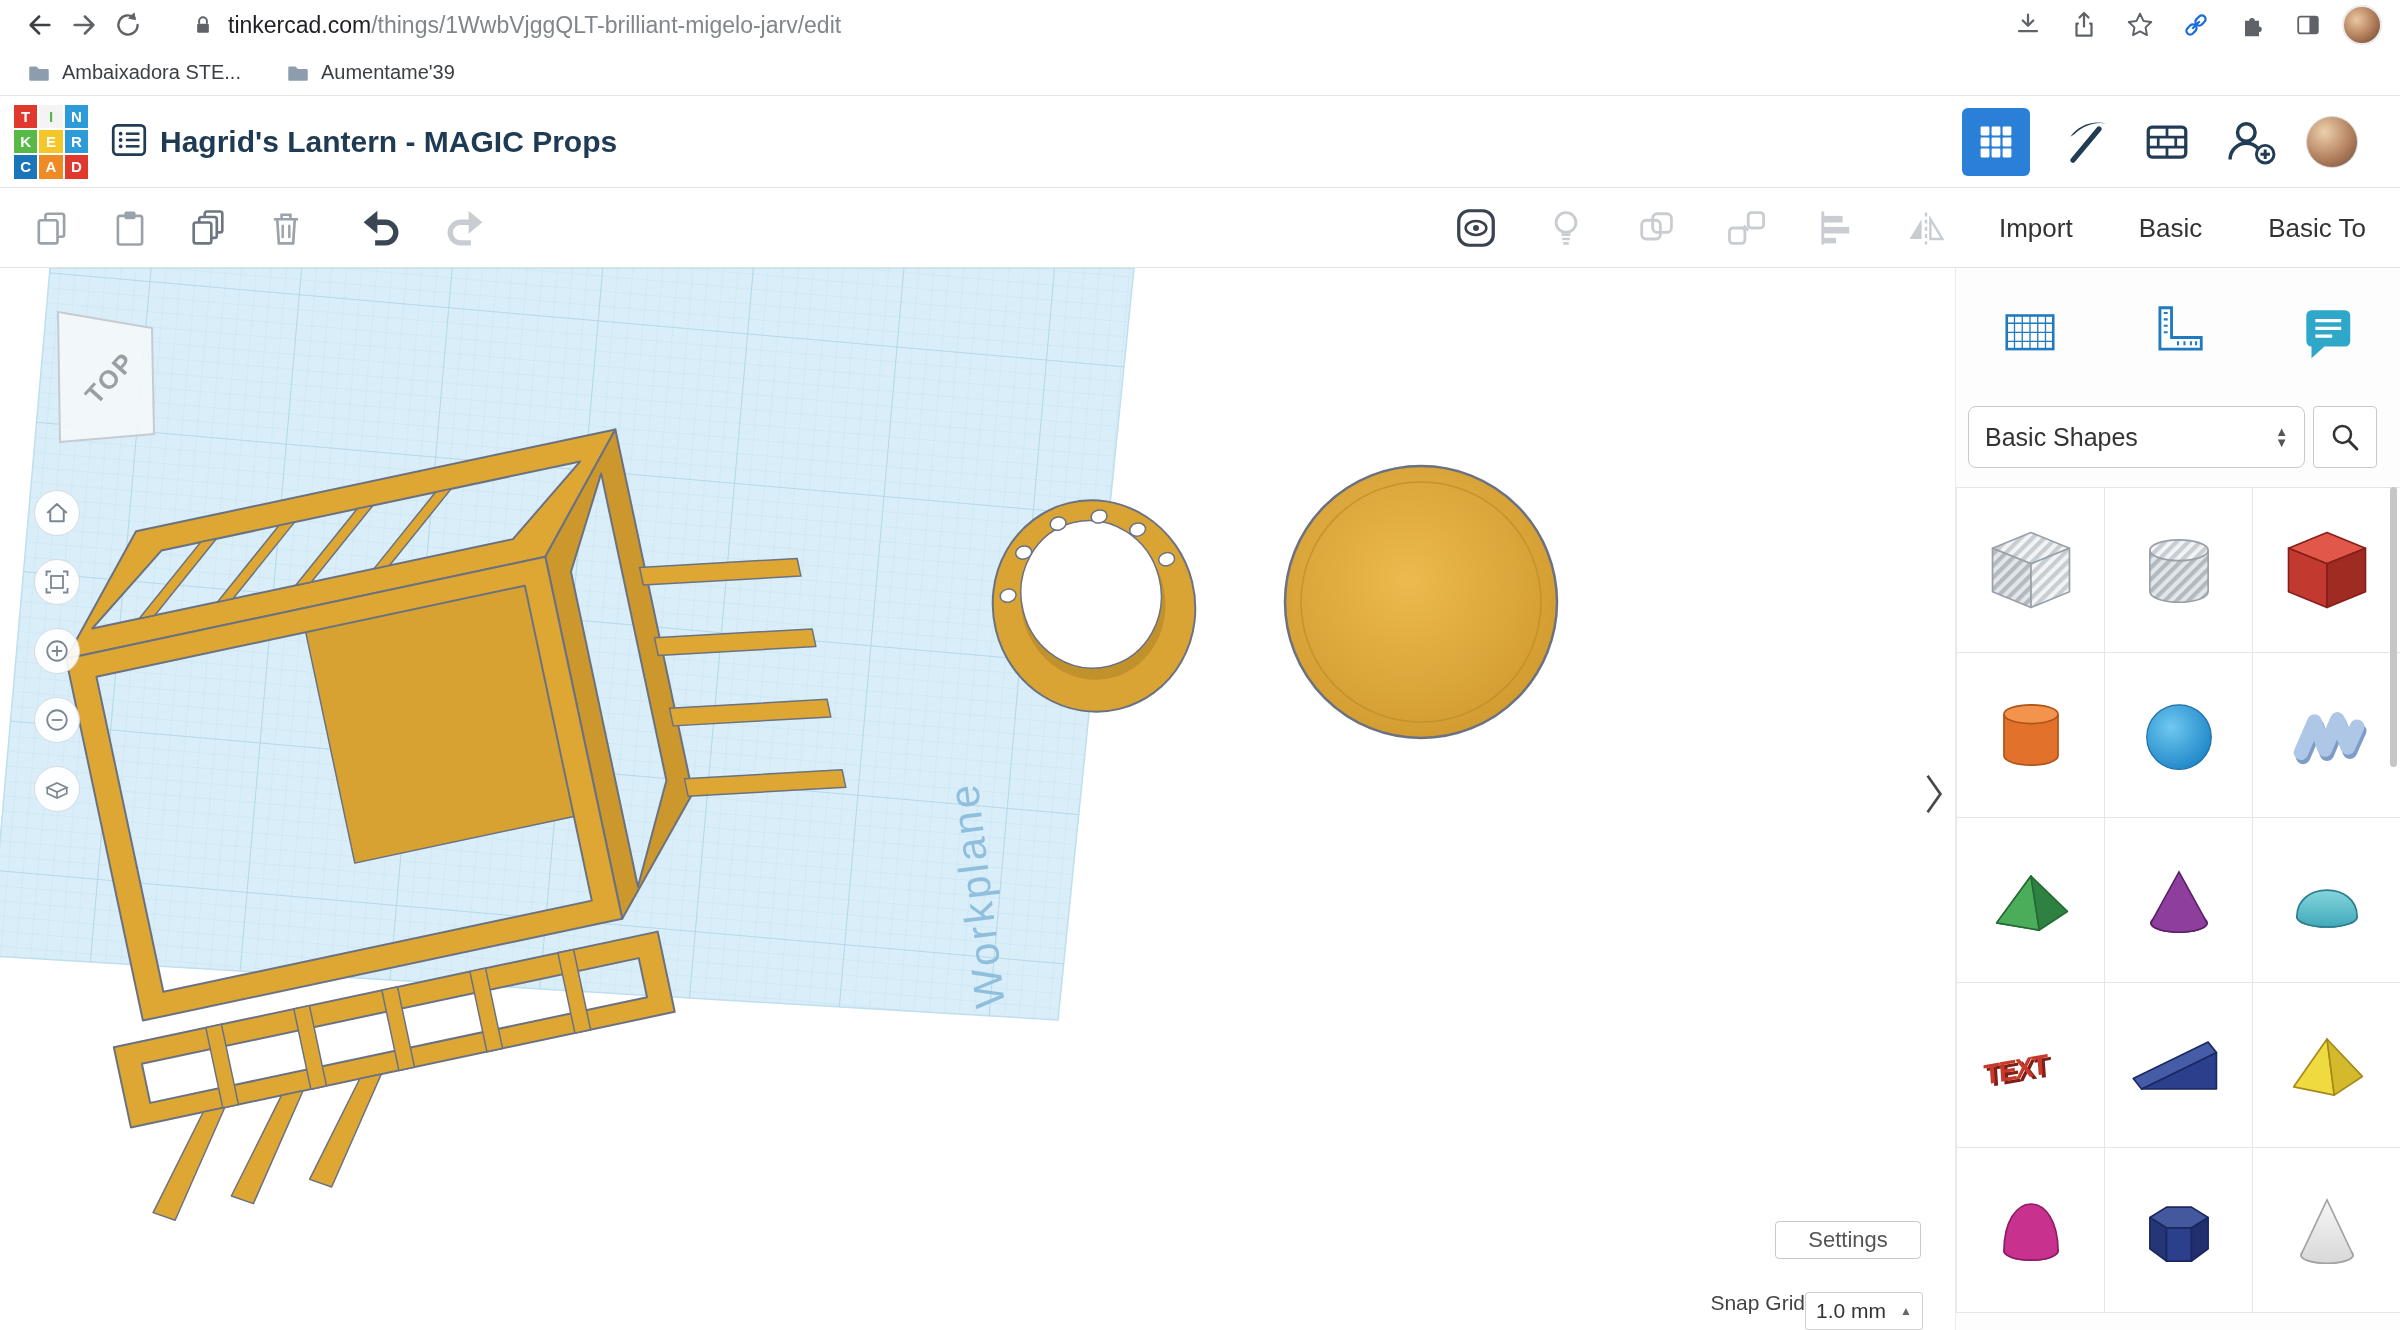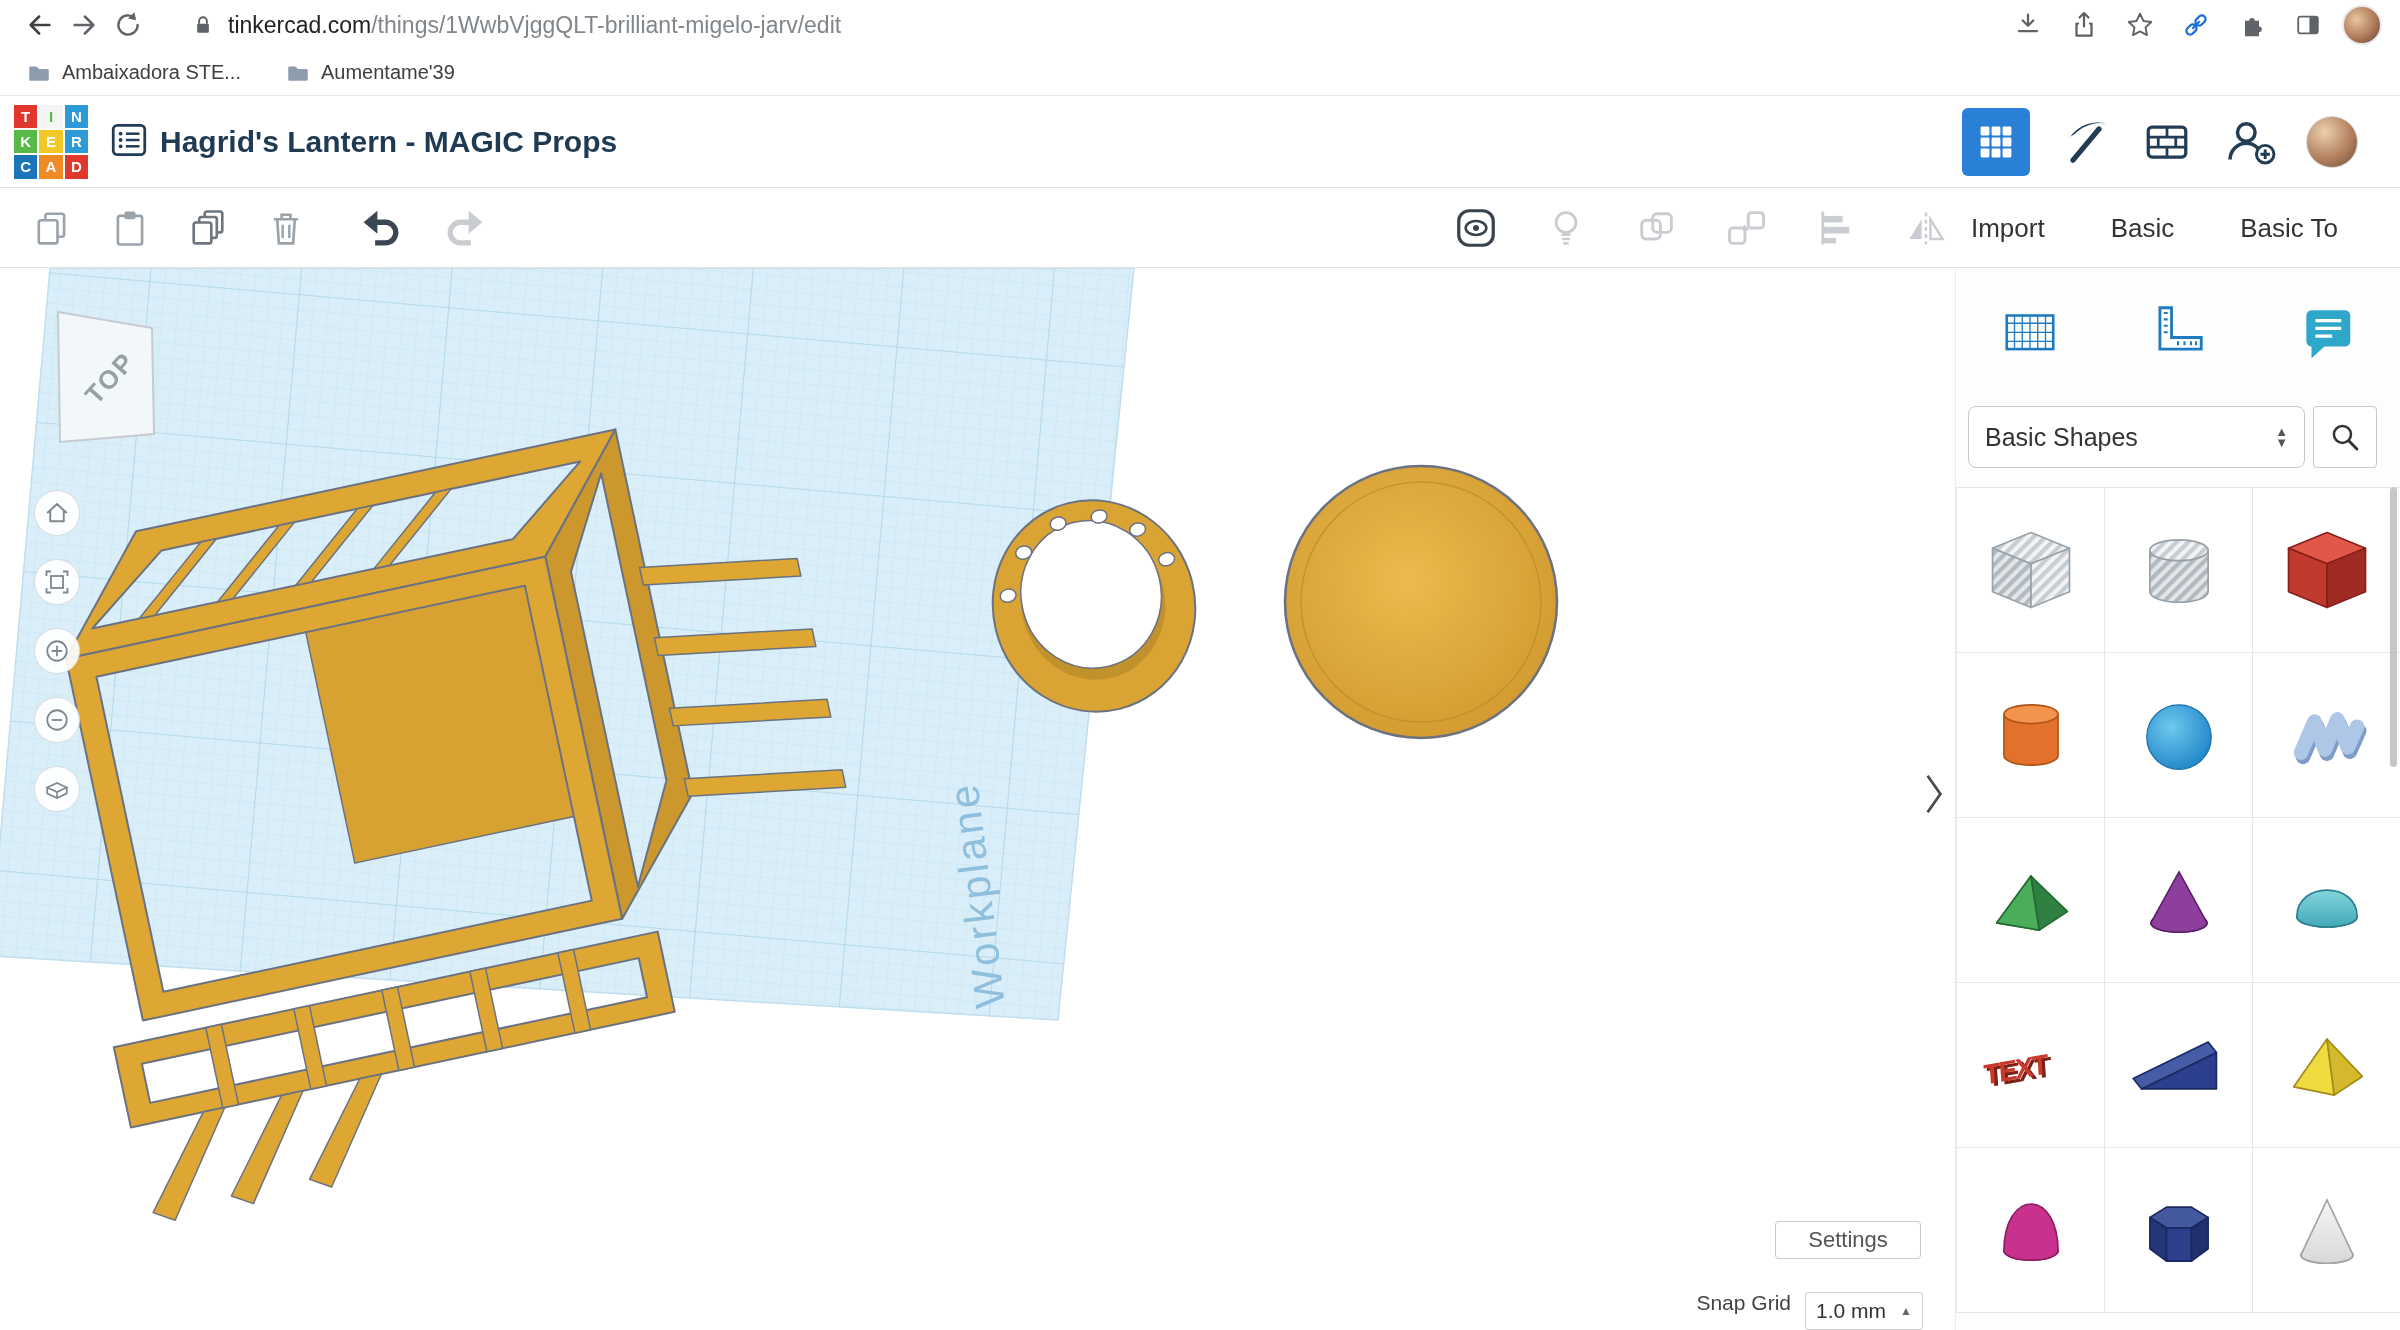--- a/index.html
+++ b/index.html
@@ -46,40 +46,40 @@
      background:radial-gradient(circle at 35% 30%, #ecd0ae, #b48260 55%, #6e4a38); border:1px solid #d8d8d8; cursor:pointer; }
 
   
   .edit-toolbar { position:relative; height:80px; border-bottom:1px solid #e2e2e2; background:#fff;
      display:flex; align-items:center; padding:0 24px; }
   .tb-btn { width:56px; height:56px; background:none; border:none; cursor:pointer;
      display:flex; align-items:center; justify-content:center; }
   .tb-left { display:flex; align-items:center; gap:22px; }
   .tb-undo-group { display:flex; align-items:center; gap:26px; margin-left:40px; }
   .tb-middle { position:absolute; left:1448px; top:0; height:80px; display:flex; align-items:center; gap:34px; }
-  .tb-right { position:absolute; right:36px; top:0; height:80px; display:flex; align-items:center; gap:14px; }
+  .tb-right { position:absolute; right:8px; top:0; height:80px; display:flex; align-items:center; gap:14px; }
   .tb-text-btn { background:none; border:none; font-family:"Liberation Sans",sans-serif;
      font-size:26px; color:#333; padding:12px 26px; cursor:pointer; }
 
   
   .main { position:absolute; top:268px; left:0; right:0; bottom:0; display:flex; }
   .canvas-area { position:relative; width:1955px; height:1062px; background:#fff; overflow:hidden; }
   .scene { position:absolute; left:0; top:0; }
 
   .nav-controls { position:absolute; left:34px; top:222px; display:flex; flex-direction:column; gap:23px; }
   .nav-btn { width:46px; height:46px; border-radius:50%; background:rgba(255,255,255,.9);
      border:1px solid #d7dbde; display:flex; align-items:center; justify-content:center; cursor:pointer; }
 
   .panel-collapse { position:absolute; right:6px; top:500px; width:30px; height:52px; background:none; border:none;
      cursor:pointer; display:flex; align-items:center; justify-content:center; }
 
   .settings-btn { position:absolute; right:34px; top:953px; width:146px; height:38px; background:#fff;
      border:1px solid #c9c9c9; border-radius:4px; font-family:"Liberation Sans",sans-serif;
      font-size:22px; color:#555; cursor:pointer; }
-  .snapgrid { position:absolute; right:32px; top:1008px; display:flex; align-items:center; gap:14px; }
+  .snapgrid { position:absolute; right:32px; top:1008px; display:flex; align-items:center; }
   .snapgrid-label { font-size:21px; color:#444; }
   .snapgrid-select { width:118px; height:38px; background:#fff; border:1px solid #cfcfcf; border-radius:3px;
      display:flex; align-items:center; justify-content:space-between; padding:0 10px; cursor:pointer;margin-top:16px; }
   .snapgrid-value { font-size:21px; color:#333; }
   .snapgrid-caret { font-size:12px; color:#666; }
 
   
   .side-panel { position:relative; width:445px; height:1062px; background:#fdfdfd; border-left:1px solid #ececec; }
   .panel-tools { position:absolute; top:28px; left:0; width:445px; display:flex; justify-content:space-around; align-items:center; }
   .panel-tool-btn { background:none; border:none; cursor:pointer; width:70px; height:70px;

